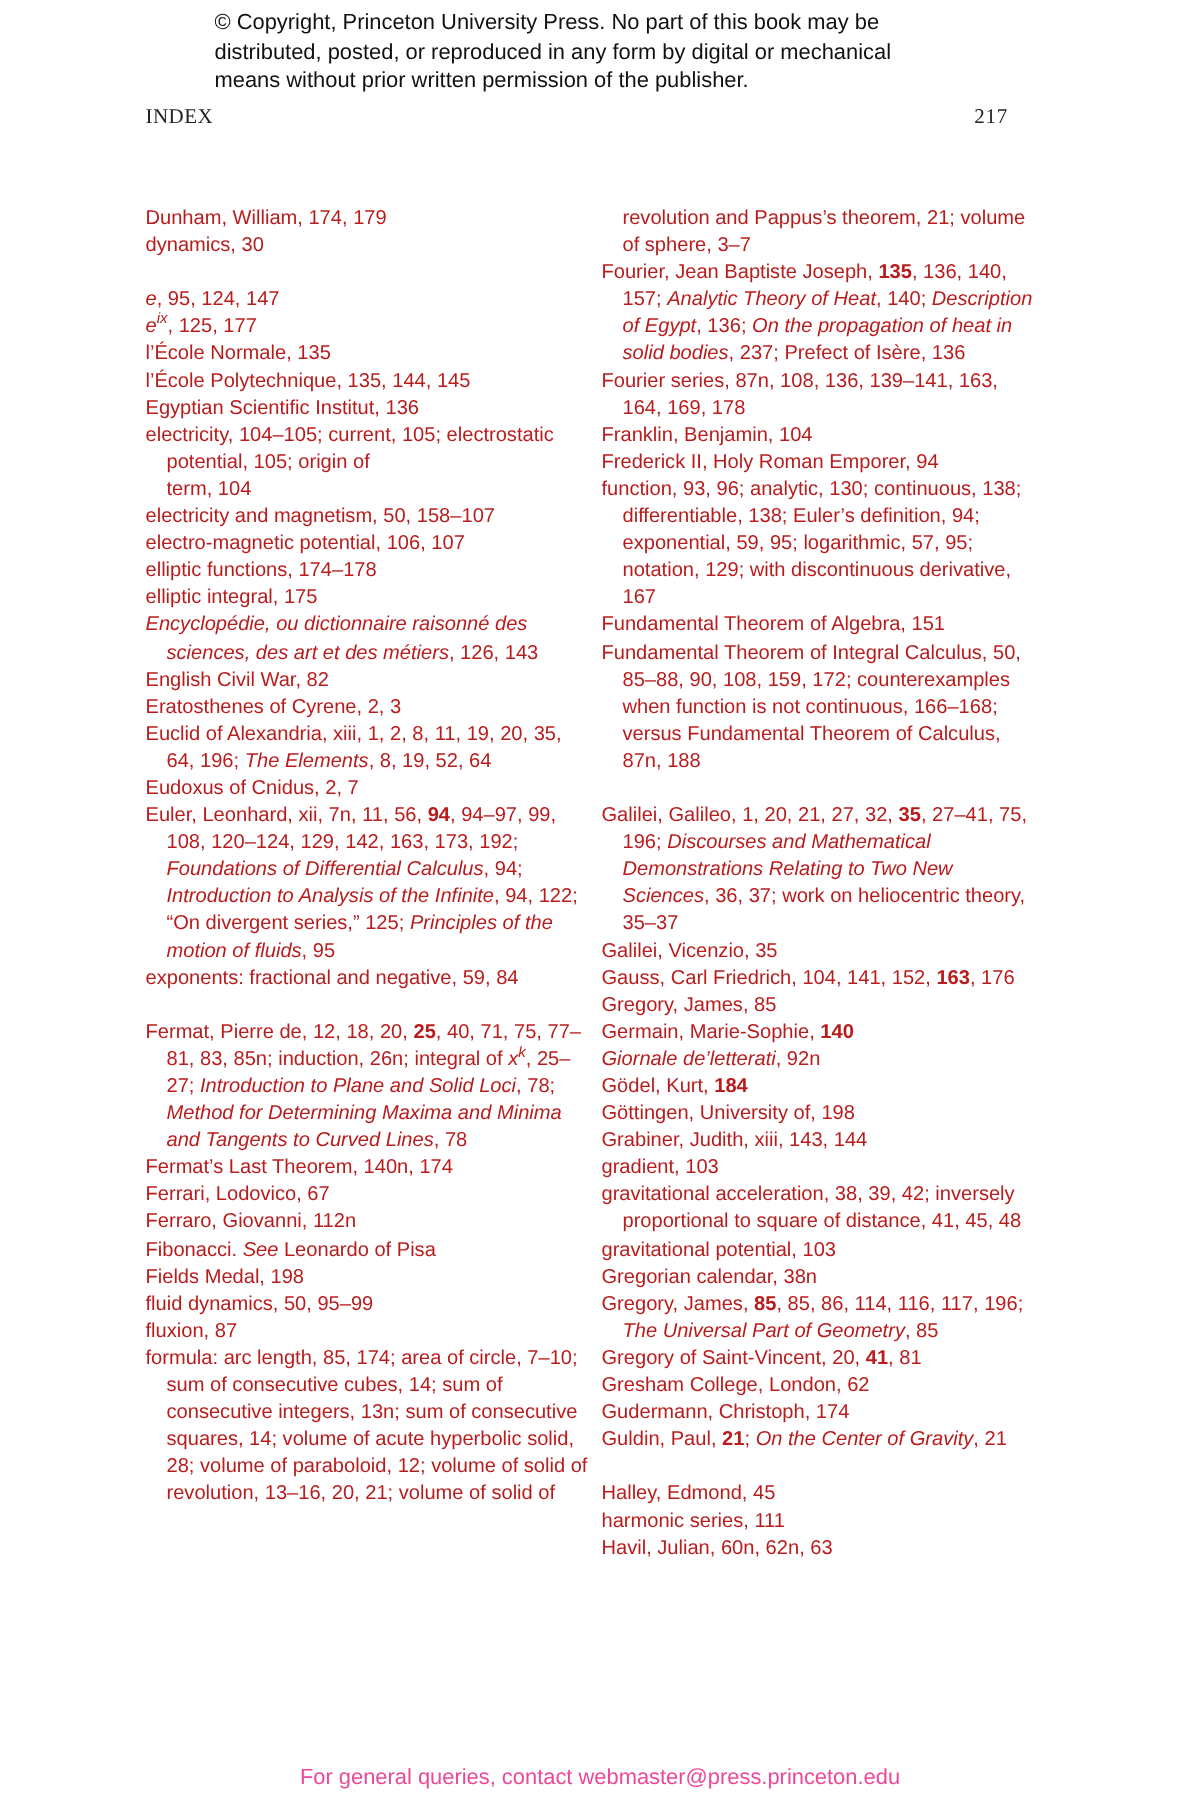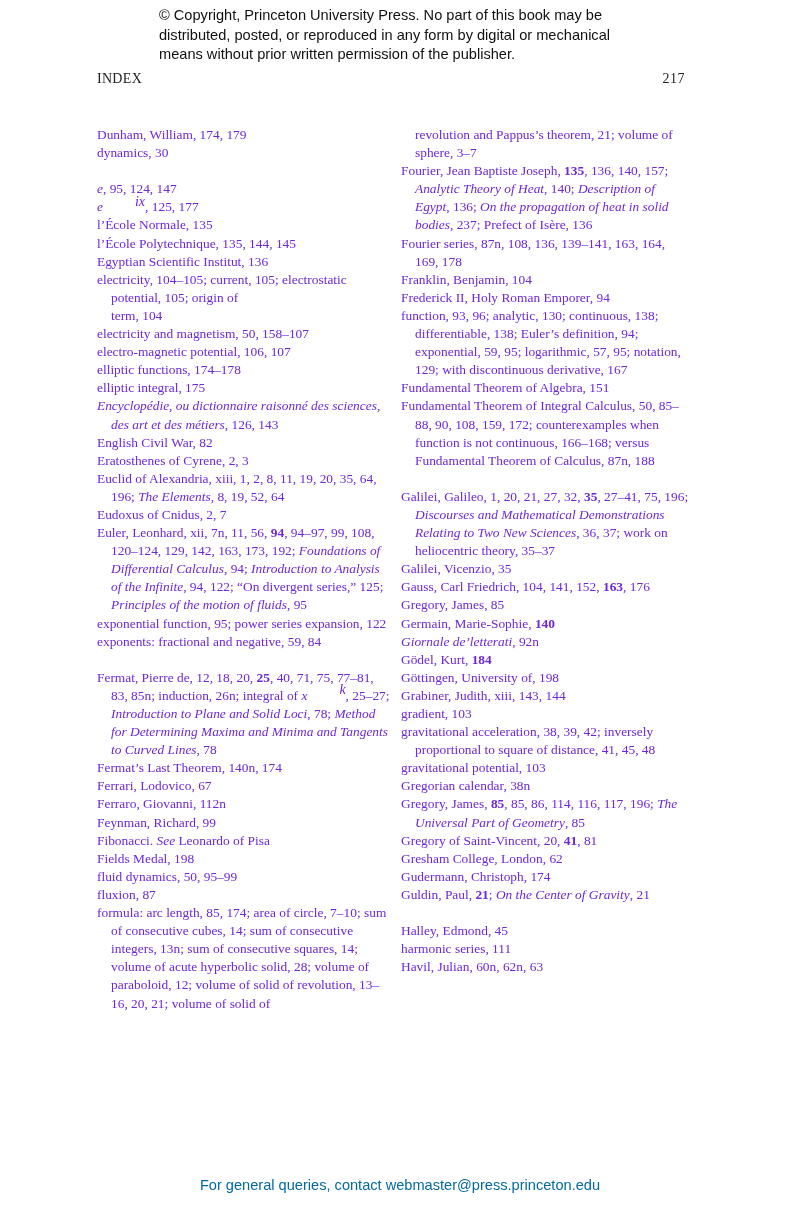--- a/index.html
+++ b/index.html
@@ -1,41 +1,41 @@
 <!DOCTYPE html>
 <html><head>
 <meta charset="utf-8">
 <style>
   html, body { margin: 0; padding: 0; background: #ffffff; }
   body { width: 800px; height: 1208px; position: relative; overflow: hidden; color: #1a1a1a; }
   .copyright {
-    position: absolute; left: 159px; top: 6px; width: 480px;
+    position: absolute; left: 143px; top: 6px; width: 480px;
     font-family: "Liberation Sans", sans-serif; font-size: 14.6px; line-height: 19.5px; color: #111;
   }
   .running-head {
     position: absolute; left: 97px; top: 71px; width: 588px;
     font-family: "Liberation Serif", serif; font-size: 14px; color: #222;
   }
   .running-head .title { position: absolute; left: 0; top: 0; letter-spacing: 0.3px; }
-  .running-head .pageno { position: absolute; right: 0; top: 0; letter-spacing: 0.5px; }
+  .running-head .pageno { position: absolute; right: 13px; top: 0; letter-spacing: 0.5px; }
   .col {
-    position: absolute; top: 126px;
-    font-family: Liberation Serif, serif; font-size: 13.4px; line-height: 18.1px; color: #6d28d9;
+    position: absolute; top: 136px;
+    font-family: Liberation Sans, sans-serif; font-size: 13.4px; line-height: 18.1px; color: #b91c1c;
   }
   .col-left { left: 97px; width: 295px; }
   .col-right { left: 401px; width: 290px; }
   .entry { padding-left: 14px; text-indent: -14px; }
   .entry.cont { padding-left: 14px; text-indent: 0; }
   .gap { height: 18.1px; }
   .it { font-style: italic; }
   .b { font-weight: bold; }
-  sup { font-size: 14px; line-height: 0; font-style: italic; margin-left: 32px; }
+  sup { font-size: 10px; line-height: 0; font-style: italic; }
   .footer {
     position: absolute; left: 0; width: 800px; top: 1177px; text-align: center;
-    font-family: "Liberation Sans", sans-serif; font-size: 14.6px; color: #0369a1;
+    font-family: "Liberation Sans", sans-serif; font-size: 14.6px; color: #ec4899;
   }
 </style>
 </head>
 <body>
 
 <div class="copyright">© Copyright, Princeton University Press. No part of this book may be distributed, posted, or reproduced in any form by digital or mechanical means without prior written permission of the publisher.</div>
 
 <div class="running-head">
   <span class="title">INDEX</span>
   <span class="pageno">217</span>
@@ -55,28 +55,26 @@
     <div class="entry"><span>electricity and magnetism, 50, 158–107</span></div>
     <div class="entry"><span>electro-magnetic potential, 106, 107</span></div>
     <div class="entry"><span>elliptic functions, 174–178</span></div>
     <div class="entry"><span>elliptic integral, 175</span></div>
     <div class="entry"><span class="it">Encyclopédie, ou dictionnaire raisonné des sciences, des art et des métiers</span><span>, 126, 143</span></div>
     <div class="entry"><span>English Civil War, 82</span></div>
     <div class="entry"><span>Eratosthenes of Cyrene, 2, 3</span></div>
     <div class="entry"><span>Euclid of Alexandria, xiii, 1, 2, 8, 11, 19, 20, 35, 64, 196; </span><span class="it">The Elements</span><span>, 8, 19, 52, 64</span></div>
     <div class="entry"><span>Eudoxus of Cnidus, 2, 7</span></div>
     <div class="entry"><span>Euler, Leonhard, xii, 7n, 11, 56, </span><span class="b">94</span><span>, 94–97, 99, 108, 120–124, 129, 142, 163, 173, 192; </span><span class="it">Foundations of Differential Calculus</span><span>, 94; </span><span class="it">Introduction to Analysis of the Infinite</span><span>, 94, 122; “On divergent series,” 125; </span><span class="it">Principles of the motion of fluids</span><span>, 95</span></div>
-    <div class="entry"><span>exponential function, 95; power series expansion, 122</span></div>
     <div class="entry"><span>exponents: fractional and negative, 59, 84</span></div>
     <div class="gap"></div>
     <div class="entry"><span>Fermat, Pierre de, 12, 18, 20, </span><span class="b">25</span><span>, 40, 71, 75, 77–81, 83, 85n; induction, 26n; integral of </span><span class="it">x</span><sup>k</sup><span>, 25–27; </span><span class="it">Introduction to Plane and Solid Loci</span><span>, 78; </span><span class="it">Method for Determining Maxima and Minima and Tangents to Curved Lines</span><span>, 78</span></div>
     <div class="entry"><span>Fermat’s Last Theorem, 140n, 174</span></div>
     <div class="entry"><span>Ferrari, Lodovico, 67</span></div>
     <div class="entry"><span>Ferraro, Giovanni, 112n</span></div>
-    <div class="entry"><span>Feynman, Richard, 99</span></div>
     <div class="entry"><span>Fibonacci. </span><span class="it">See</span><span> Leonardo of Pisa</span></div>
     <div class="entry"><span>Fields Medal, 198</span></div>
     <div class="entry"><span>fluid dynamics, 50, 95–99</span></div>
     <div class="entry"><span>fluxion, 87</span></div>
     <div class="entry"><span>formula: arc length, 85, 174; area of circle, 7–10; sum of consecutive cubes, 14; sum of consecutive integers, 13n; sum of consecutive squares, 14; volume of acute hyperbolic solid, 28; volume of paraboloid, 12; volume of solid of revolution, 13–16, 20, 21; volume of solid of</span></div>
   </div>
 <div class="col col-right">
     <div class="entry cont"><span>revolution and Pappus’s theorem, 21; volume of sphere, 3–7</span></div>
     <div class="entry"><span>Fourier, Jean Baptiste Joseph, </span><span class="b">135</span><span>, 136, 140, 157; </span><span class="it">Analytic Theory of Heat</span><span>, 140; </span><span class="it">Description of Egypt</span><span>, 136; </span><span class="it">On the propagation of heat in solid bodies</span><span>, 237; Prefect of Isère, 136</span></div>
     <div class="entry"><span>Fourier series, 87n, 108, 136, 139–141, 163, 164, 169, 178</span></div>

